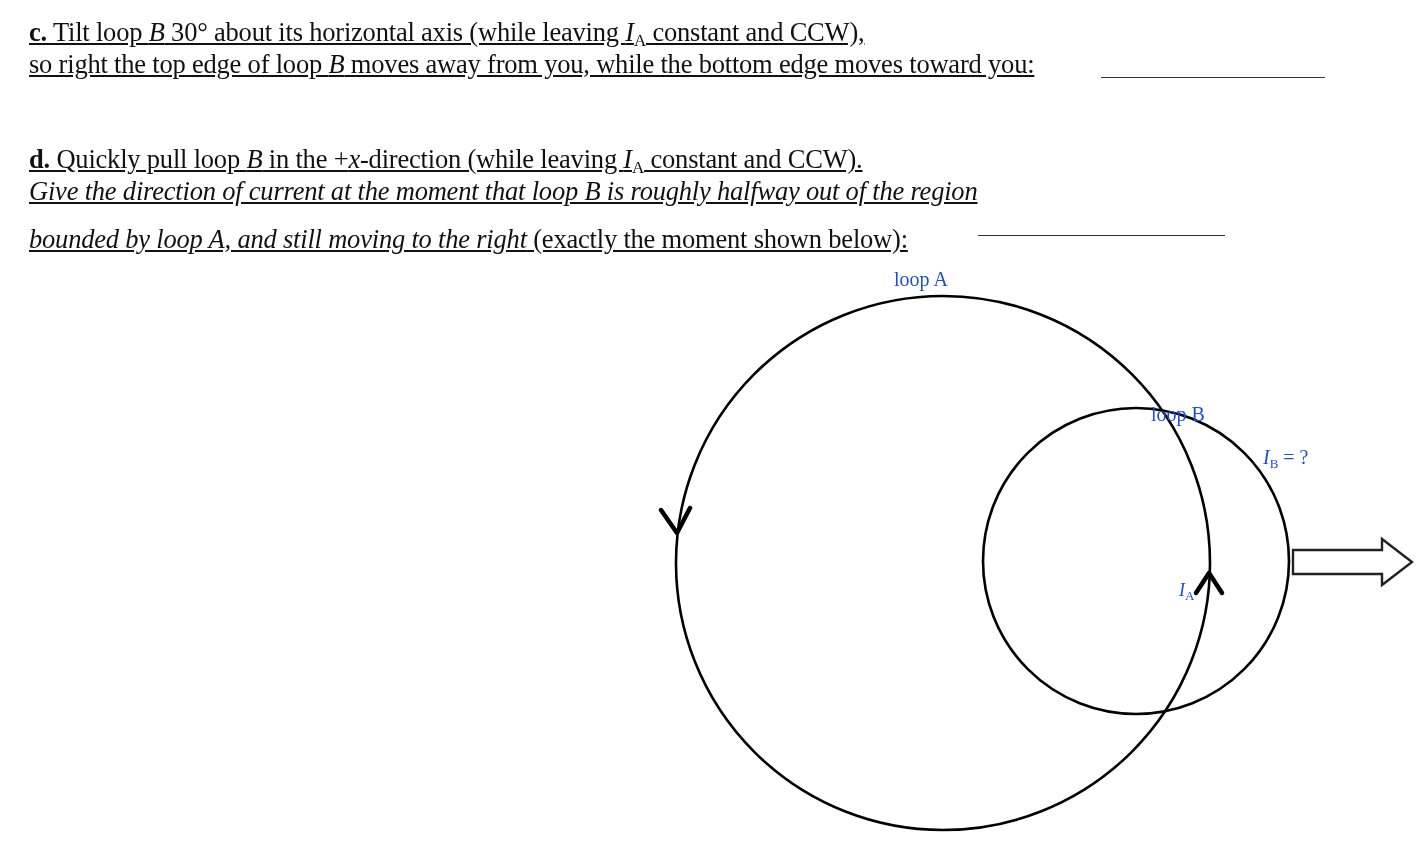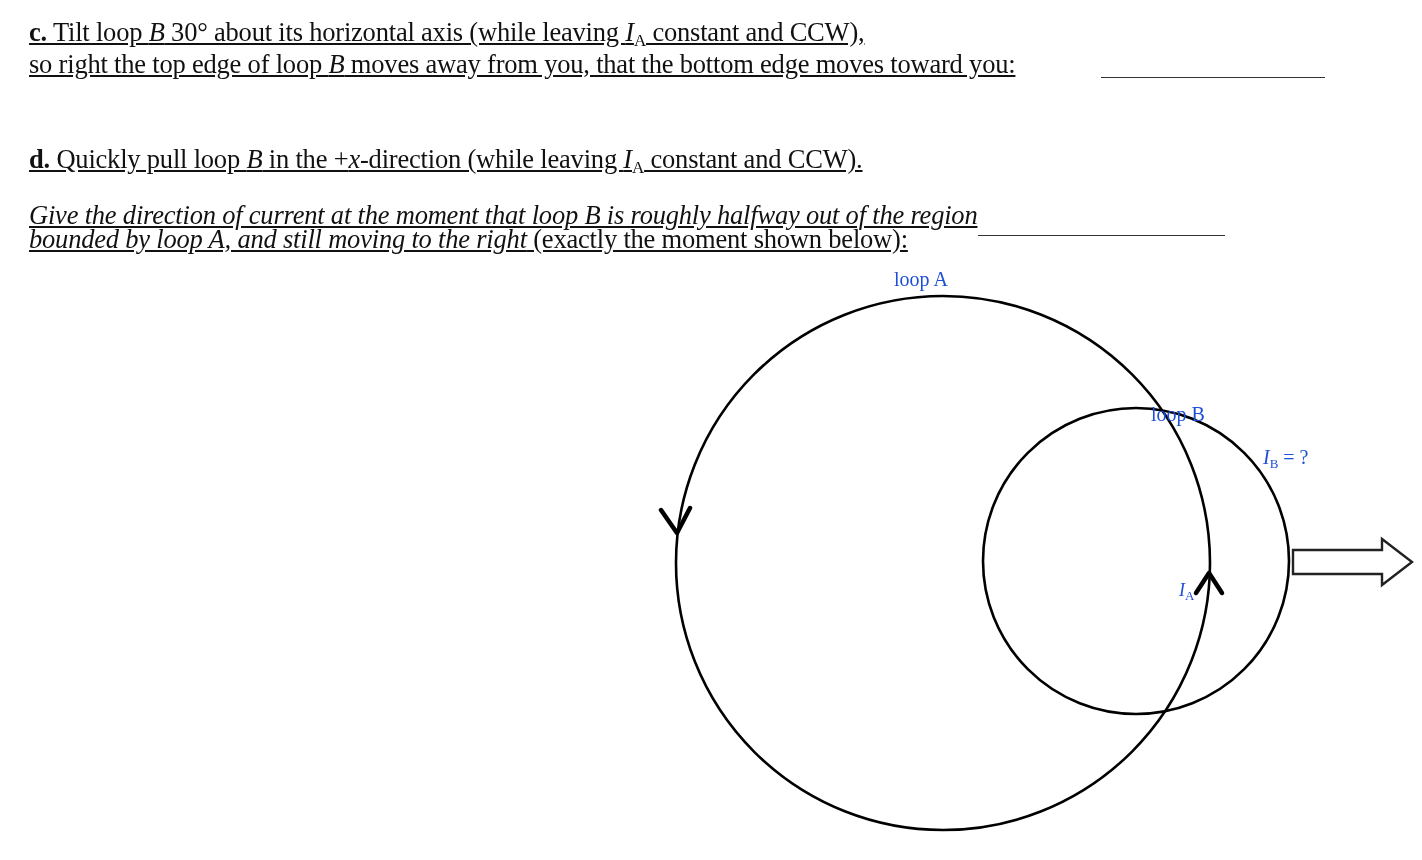--- a/index.html
+++ b/index.html
@@ -26,28 +26,28 @@
   .lbl-i { font-style: italic; }
   .lbl .s { font-size: 13px; vertical-align: -4px; font-style: normal; }
 </style>
 </head>
 <body>
 
 <div class="line" style="top:16px;">
   <span class="b">c.</span><span> Tilt loop </span><span class="i">B</span><span> 30° about its horizontal axis (while leaving </span><span class="i">I</span><span class="sub">A</span><span> constant and CCW),</span>
 </div>
 <div class="line" style="top:48px;">
-  <span>so right the top edge of loop </span><span class="i">B</span><span> moves away from you, that the bottom edge moves toward you:</span>
+  <span>so right the top edge of loop </span><span class="i">B</span><span> moves away from you, while the bottom edge moves toward you:</span>
 </div>
 <div class="blank" style="left:1101px; top:77px; width:224px;"></div>
 
 <div class="line" style="top:143px;">
   <span class="b">d.</span><span> Quickly pull loop </span><span class="i">B</span><span> in the +</span><span class="i">x</span><span>-direction (while leaving </span><span class="i">I</span><span class="sub">A</span><span> constant and CCW).</span>
 </div>
-<div class="line i" style="top:175px;margin-top:24px;">Give the direction of current at the moment that loop B is roughly halfway out of the region</div>
+<div class="line i" style="top:175px;">Give the direction of current at the moment that loop B is roughly halfway out of the region</div>
 <div class="line" style="top:207px;margin-top:16px;">
   <span class="i">bounded by loop A, and still moving to the right</span><span> (exactly the moment shown below):</span>
 </div>
 <div class="blank" style="left:978px; top:235px; width:247px;"></div>
 
 <svg id="diagram" width="1422" height="860" viewBox="0 0 1422 860">
 
   <circle cx="943" cy="563" r="267" fill="none" stroke="#000" stroke-width="2.6"></circle>
 
   <polyline points="661,510 677,533 690,508" fill="none" stroke="#000" stroke-width="4.5" stroke-linecap="round" stroke-linejoin="round"></polyline>

